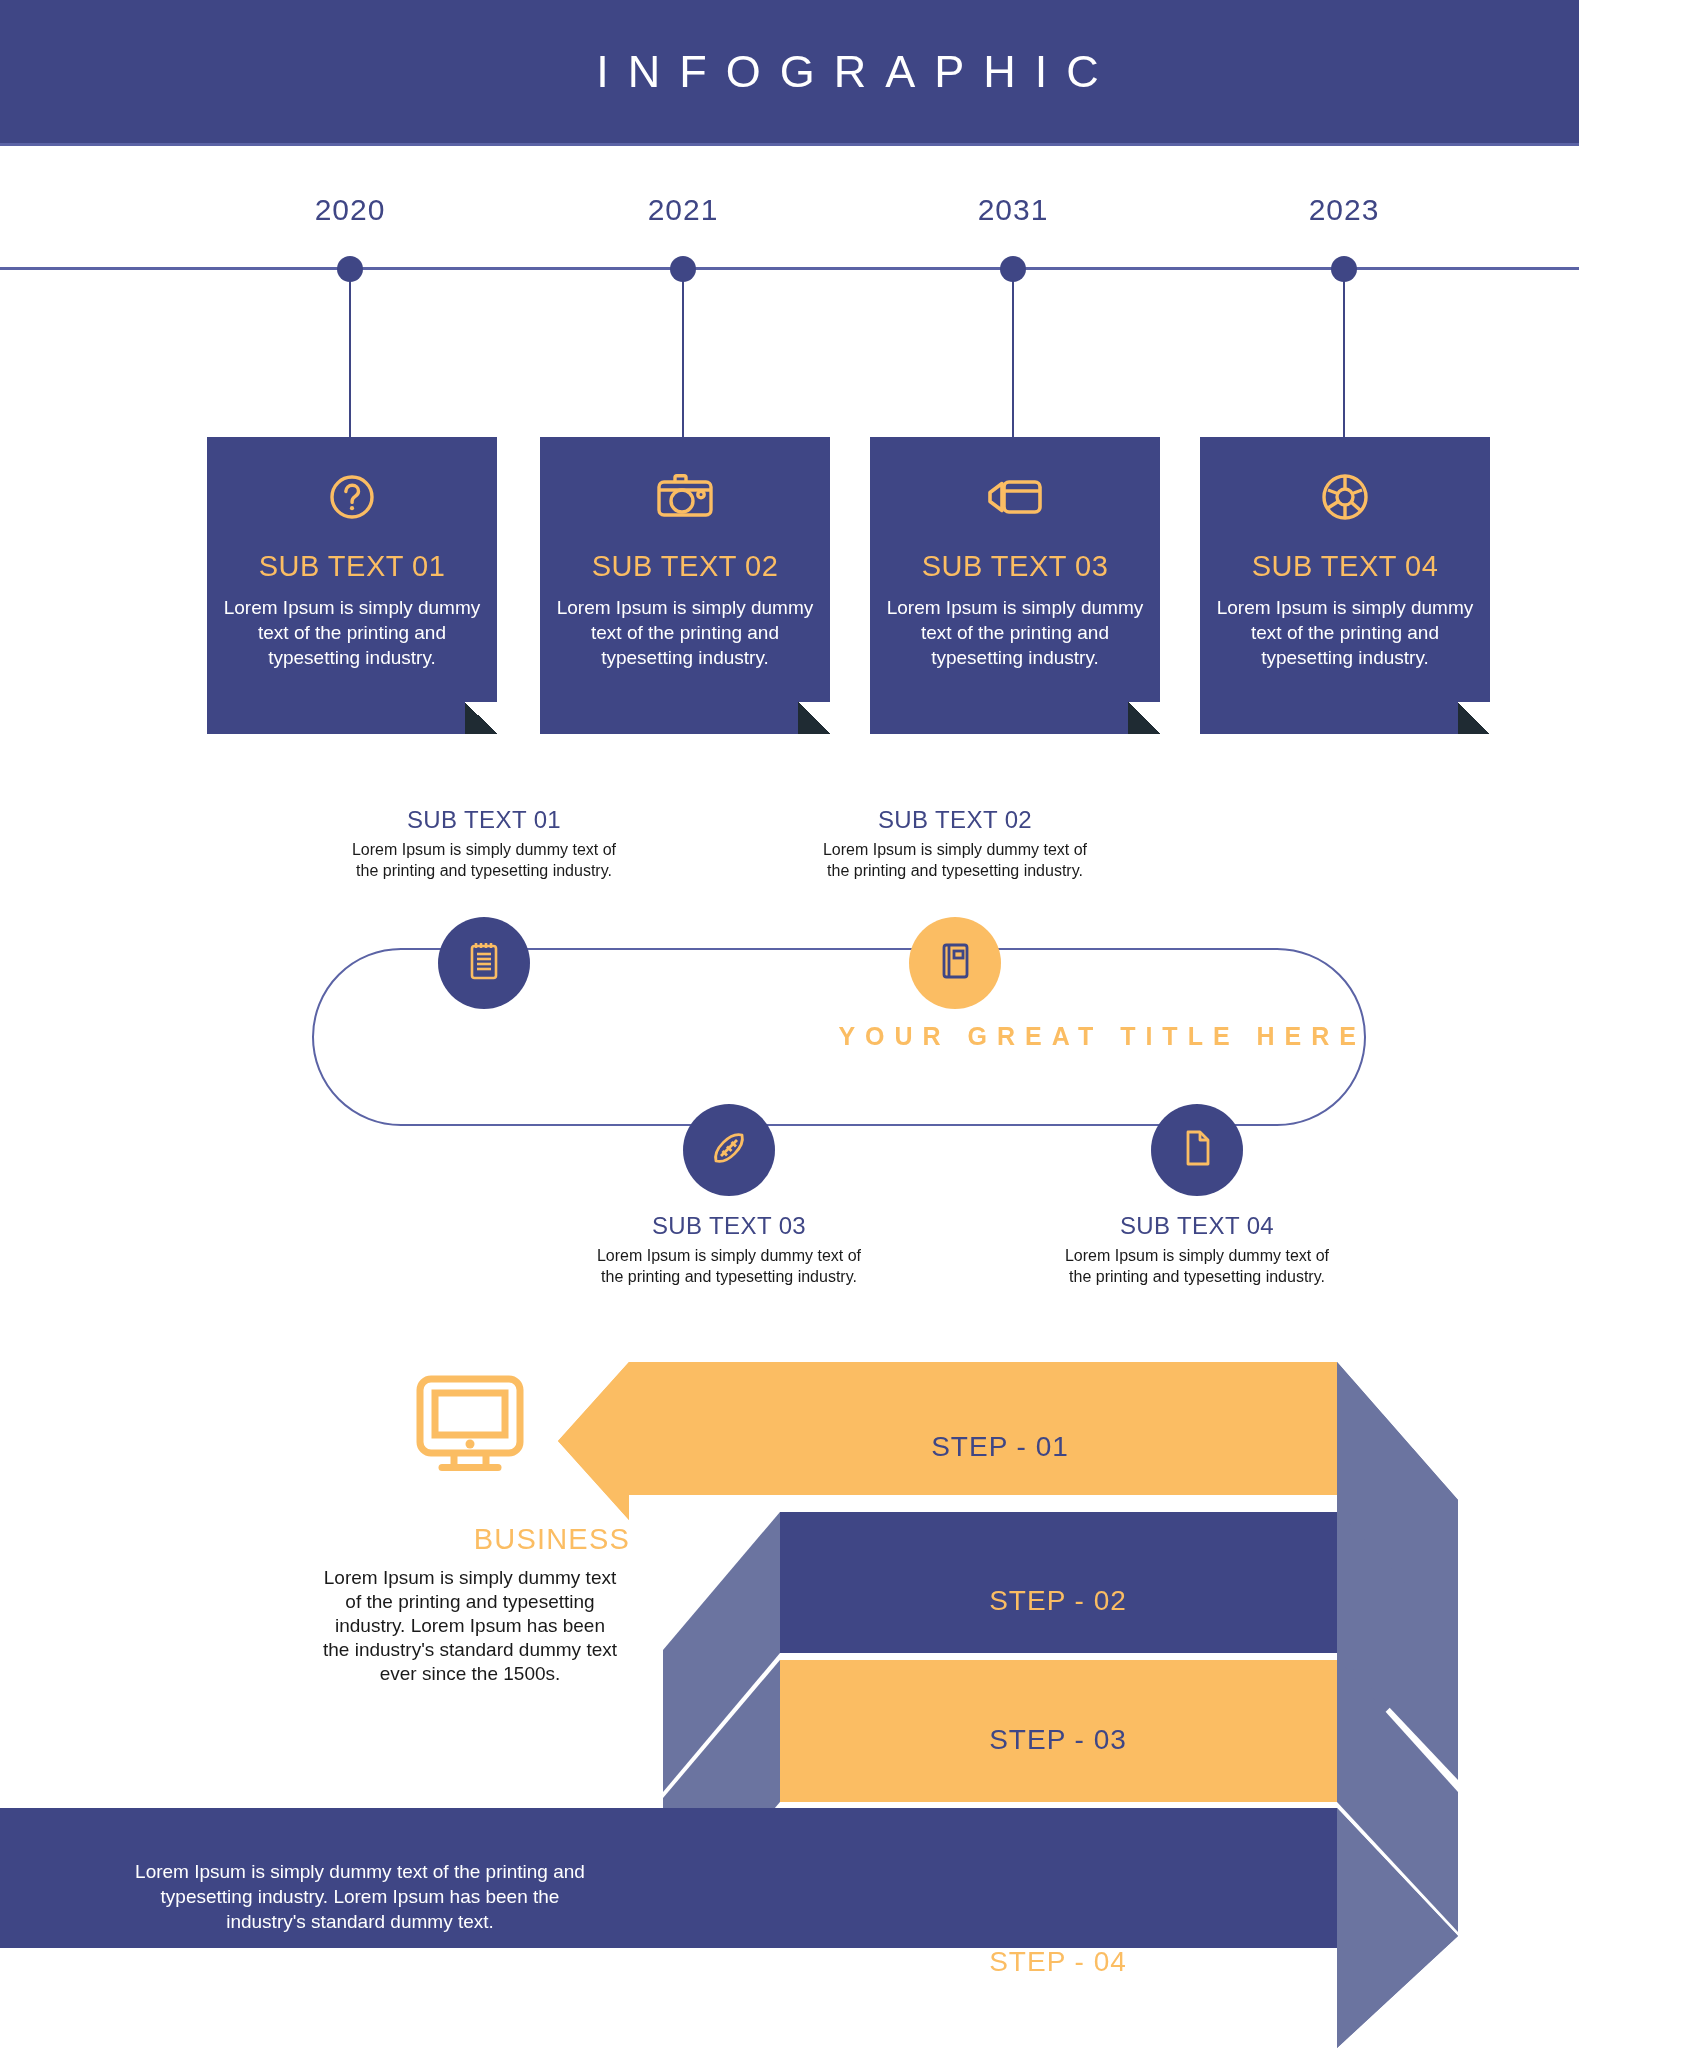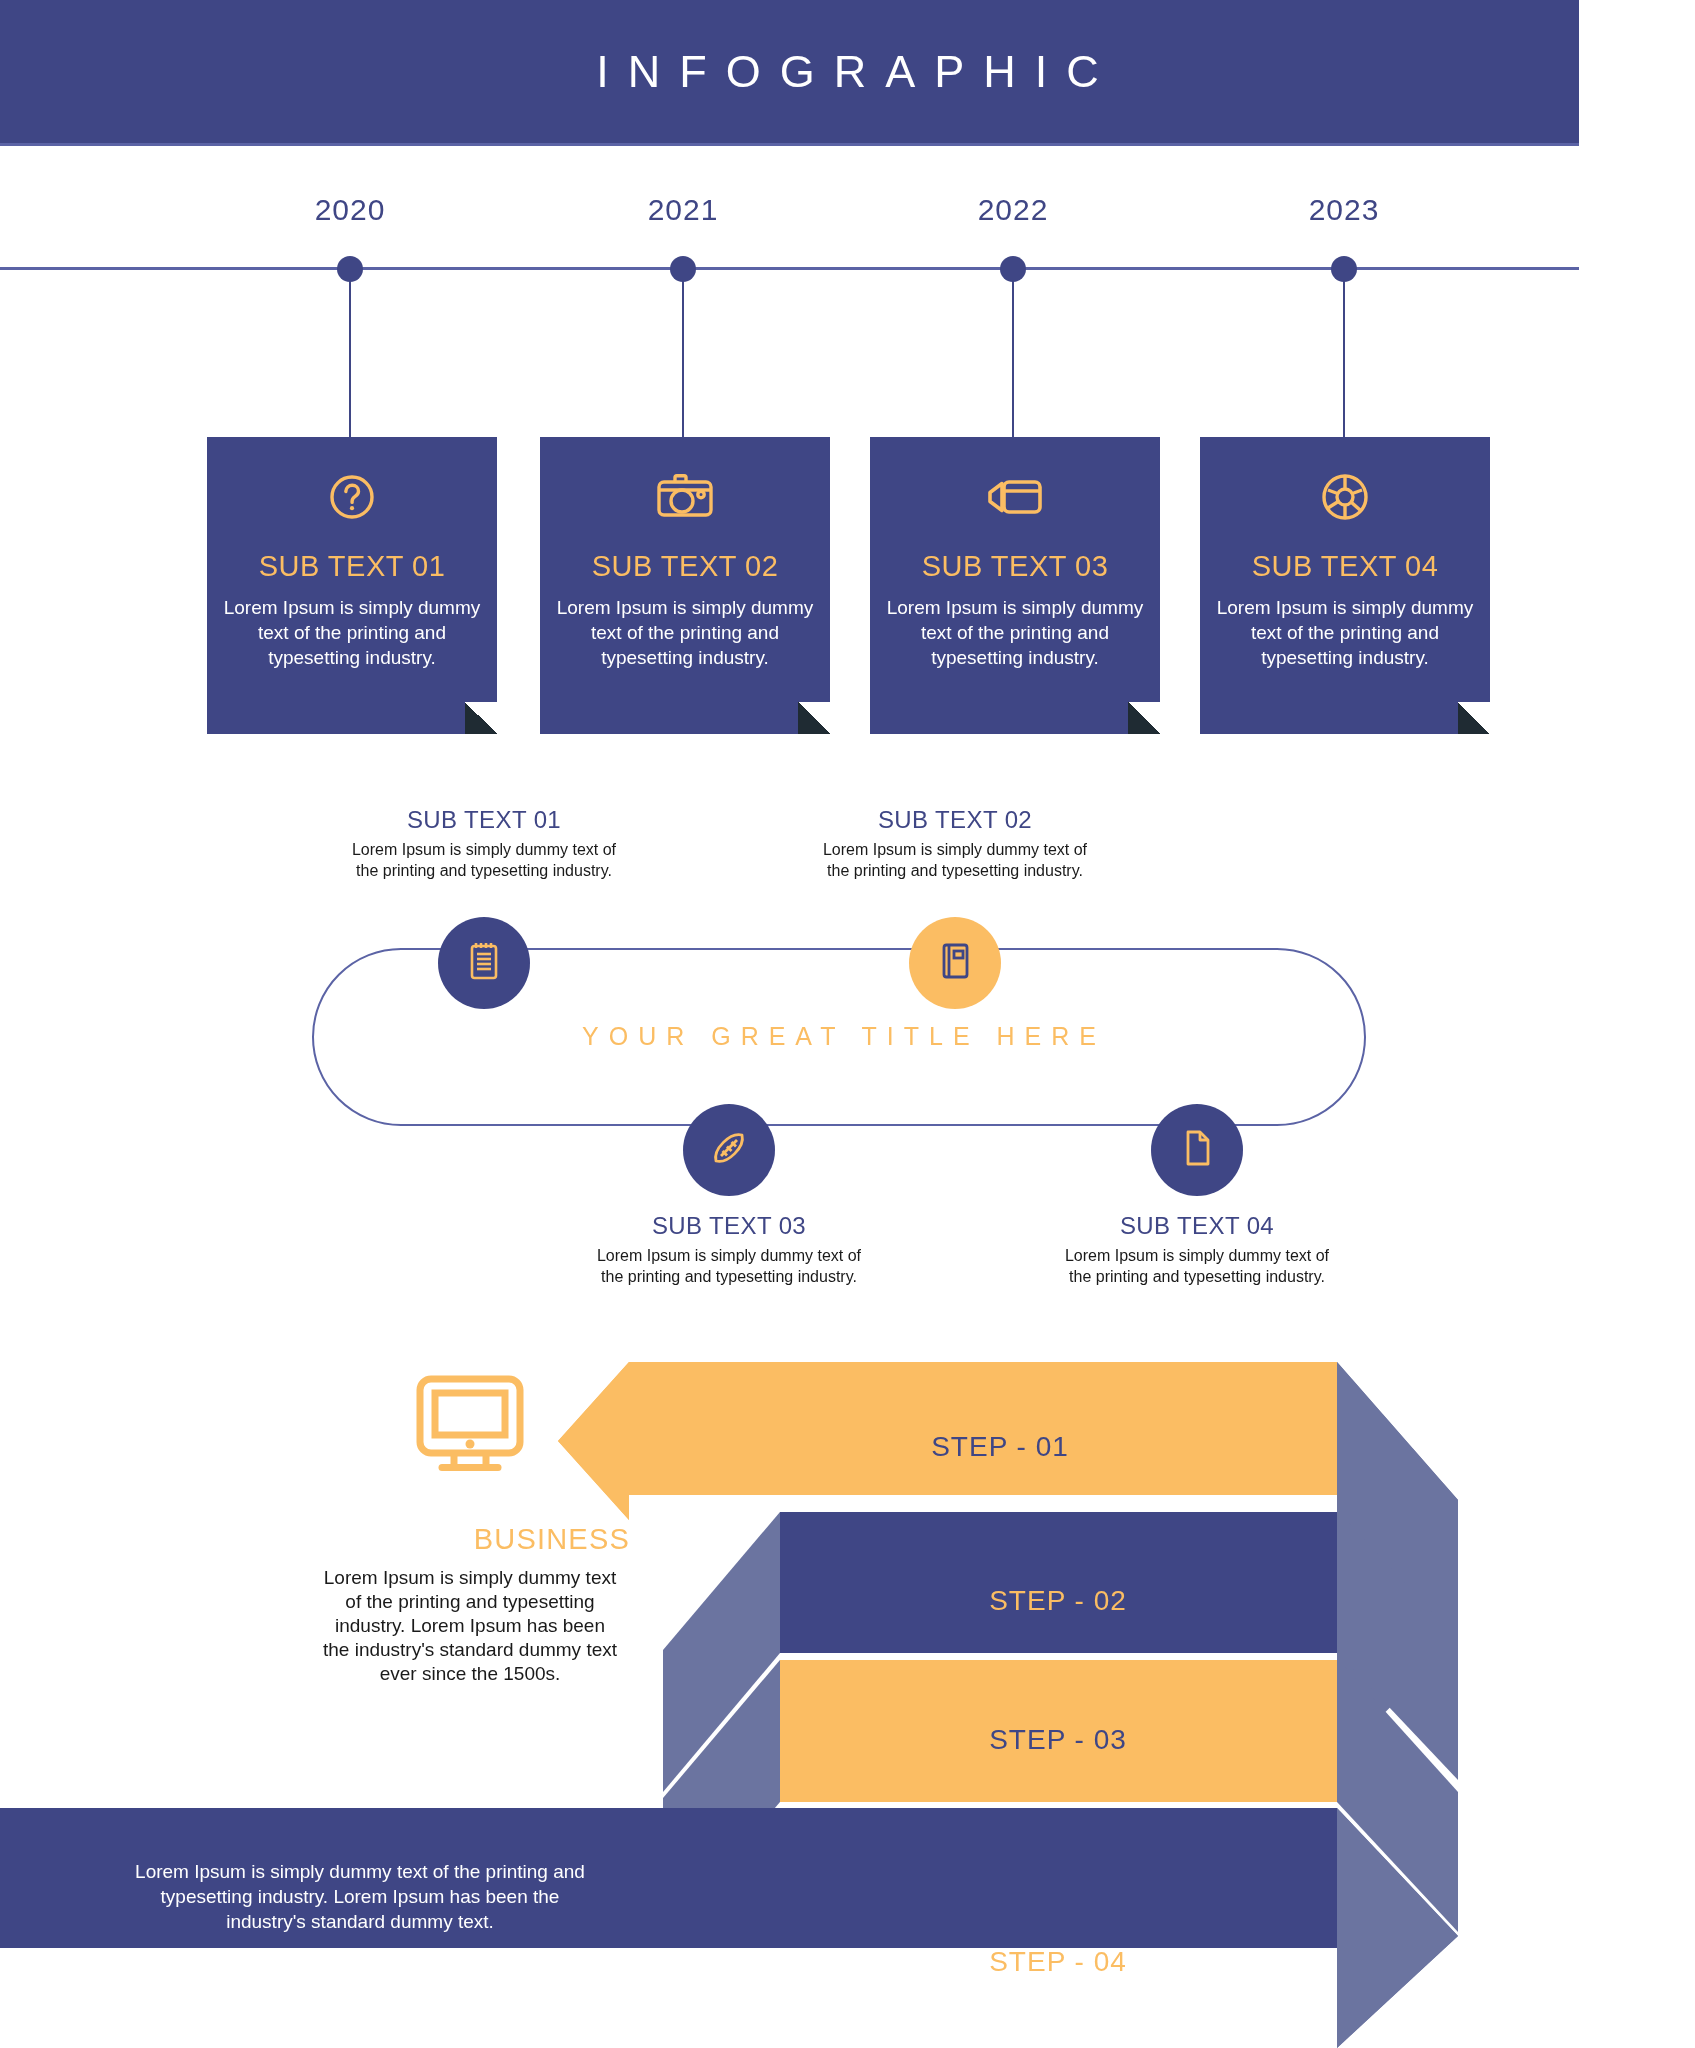--- a/index.html
+++ b/index.html
@@ -68,23 +68,24 @@
     color:#ffffff;font-size:19px;line-height:25px;
   }
 
   
   .capsule{
     position:absolute;left:312px;top:948px;width:1054px;height:178px;
     border:2px solid #5b63a5;border-radius:89px;box-sizing:border-box;
     background:#ffffff;
   }
   .capsule-title{
-    position:absolute;left:312px;top:1036px;width:1054px;text-align:center;
+    position:absolute;left:312px;top:1036px;width:1054px;text-align:right;
     color:#fbbd63;font-size:25px;letter-spacing:10px;text-indent:10px;
     transform:translateY(-50%);
+    font-weight:bold;
   }
   .node{
     position:absolute;width:92px;height:92px;border-radius:50%;
     display:flex;align-items:center;justify-content:center;
     transform:translate(-50%,-50%);
   }
   .node.dark{background:#3f4685;}
   .node.light{background:#fbbd63;}
   .node-cap{
     position:absolute;width:290px;text-align:center;transform:translateX(-50%);
@@ -128,21 +129,21 @@
 
   <div class="header">
     <div class="header-title">INFOGRAPHIC</div>
   </div>
   <div class="header-rule"></div>
 
   <div class="tl-axis"></div>
 
   <div class="year" style="left:350px;">2020</div>
   <div class="year" style="left:683px;">2021</div>
-  <div class="year" style="left:1013px;">2022</div>
+  <div class="year" style="left:1013px;">2031</div>
   <div class="year" style="left:1344px;">2023</div>
 
   <div class="tl-dot" style="left:350px;"></div>
   <div class="tl-dot" style="left:683px;"></div>
   <div class="tl-dot" style="left:1013px;"></div>
   <div class="tl-dot" style="left:1344px;"></div>
 
   <div class="tl-stem" style="left:350px;height:168px;"></div>
   <div class="tl-stem" style="left:683px;height:168px;"></div>
   <div class="tl-stem" style="left:1013px;height:168px;"></div>

